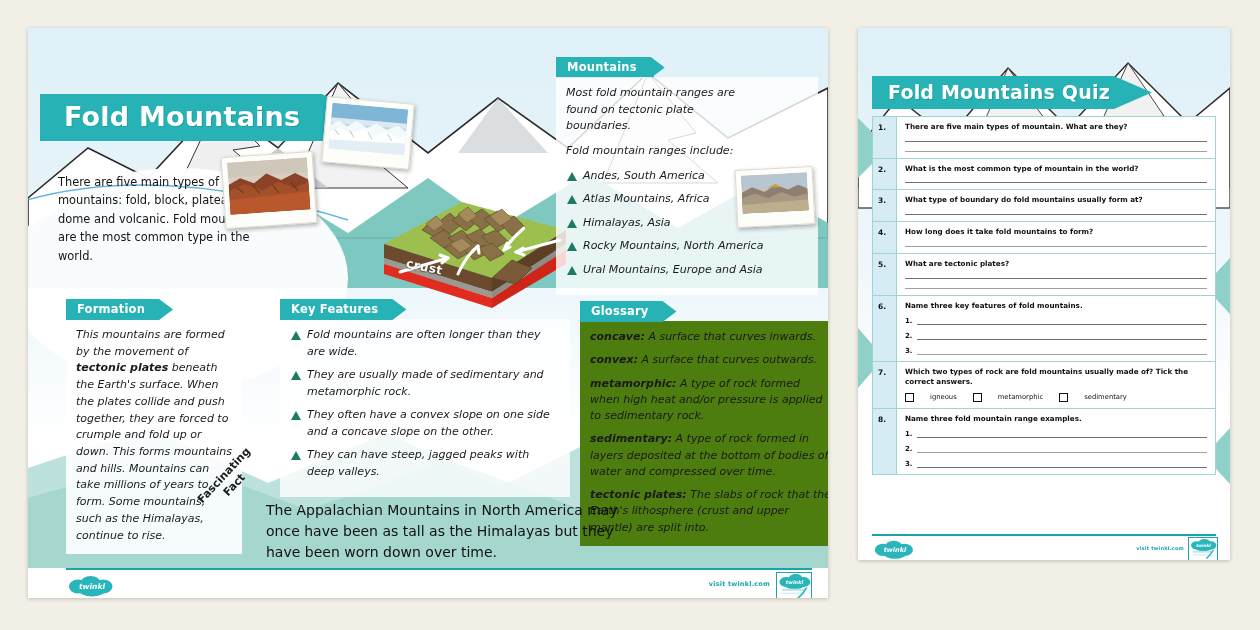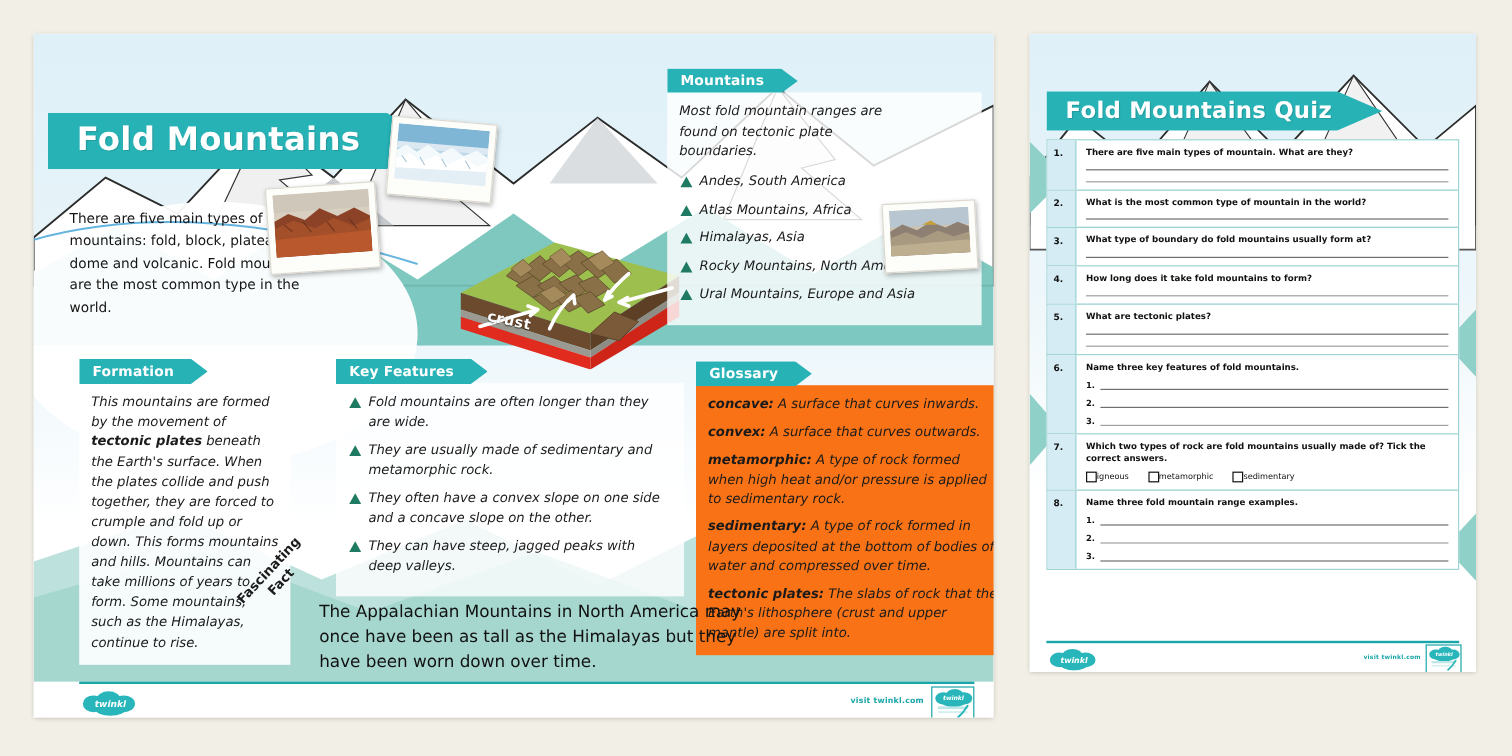--- a/index.html
+++ b/index.html
@@ -54,21 +54,21 @@
     font-family: "DejaVu Sans", sans-serif;
     color: #1a1a1a;
   }
   .panel-body {
     background: rgba(255,255,255,.9);
     padding: 8px 10px 10px 10px;
     font-size: 11px;
     line-height: 1.52;
     font-style: italic;
   }
-  .panel-body.tint { background: #f97316; }
+  .panel-body.tint { background: #4d7c0f; }
   .panel-body b { font-weight: bold; }
 
   .lead-text {
     position: absolute;
     font-size: 11.4px;
     line-height: 1.62;
     color: #151515;
   }
 
   ul.tri { list-style: none; }
@@ -154,21 +154,21 @@
   }
   .q-body { flex: 1; padding: 5px 8px 6px 8px; }
   .q-text { font-size: 7.2px; font-weight: bold; color: #111; line-height: 1.35; }
   .ans-line { height: 1px; background: #6f6f6f; margin-top: 9px; }
   .ans-line.thin { background: #a0a0a0; }
   .num-line { display: flex; align-items: flex-end; margin-top: 7px; }
   .num-line .n { font-size: 7px; font-weight: bold; width: 12px; color:#111; }
   .num-line .l { flex: 1; height: 1px; background: #6f6f6f; }
   .num-line .l.thin { background: #a0a0a0; }
   .tick-row { display: flex; gap: 16px; margin-top: 6px; align-items: center; }
-  .tick { display: flex; align-items: center; gap: 0; }
+  .tick { display: flex; align-items: center; gap: 16px; }
   .tick .box { width: 9px; height: 9px; border: 1.2px solid #111; background: #fff; }
   .tick .lab { font-size: 6.8px; color: #111; }
 </style>
 </head>
 <body>
 
 <div class="sheet" id="info-sheet">
 
   <div class="sky"></div>
 
@@ -285,20 +285,21 @@
         <li><span>They often have a convex slope on one side and a concave slope on the other.</span></li>
         <li><span>They can have steep, jagged peaks with deep valleys.</span></li>
       </ul>
     </div>
   </div>
 
   <div class="panel" style="left:528px;top:28px;width:262px;">
     <span class="banner section">Mountains</span>
     <div class="panel-body" style="margin-top:-1px;background:rgba(255,255,255,.82);position:relative;">
       <div style="width:176px;">Most fold mountain ranges are found on tectonic plate boundaries.</div>
+      <div style="margin-top:8px;">Fold mountain ranges include:</div>
       <ul class="tri" style="margin-top:8px;">
         <li><span>Andes, South America</span></li>
         <li><span>Atlas Mountains, Africa</span></li>
         <li><span>Himalayas, Asia</span></li>
         <li><span>Rocky Mountains, North America</span></li>
         <li><span>Ural Mountains, Europe and Asia</span></li>
       </ul>
     </div>
   </div>
 

